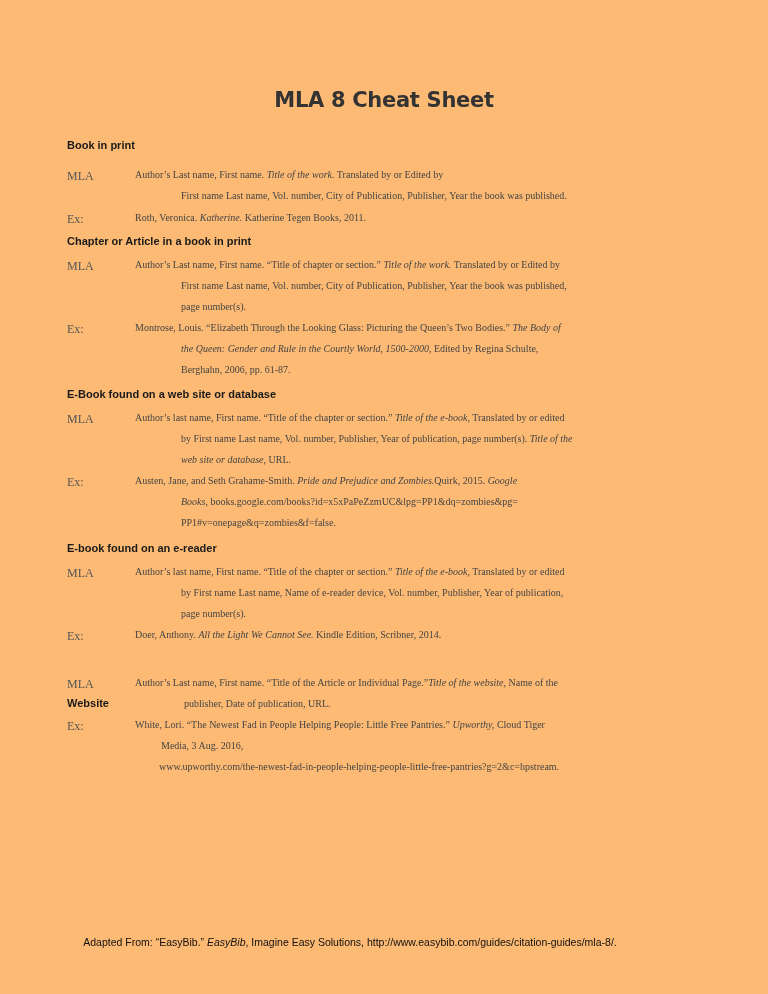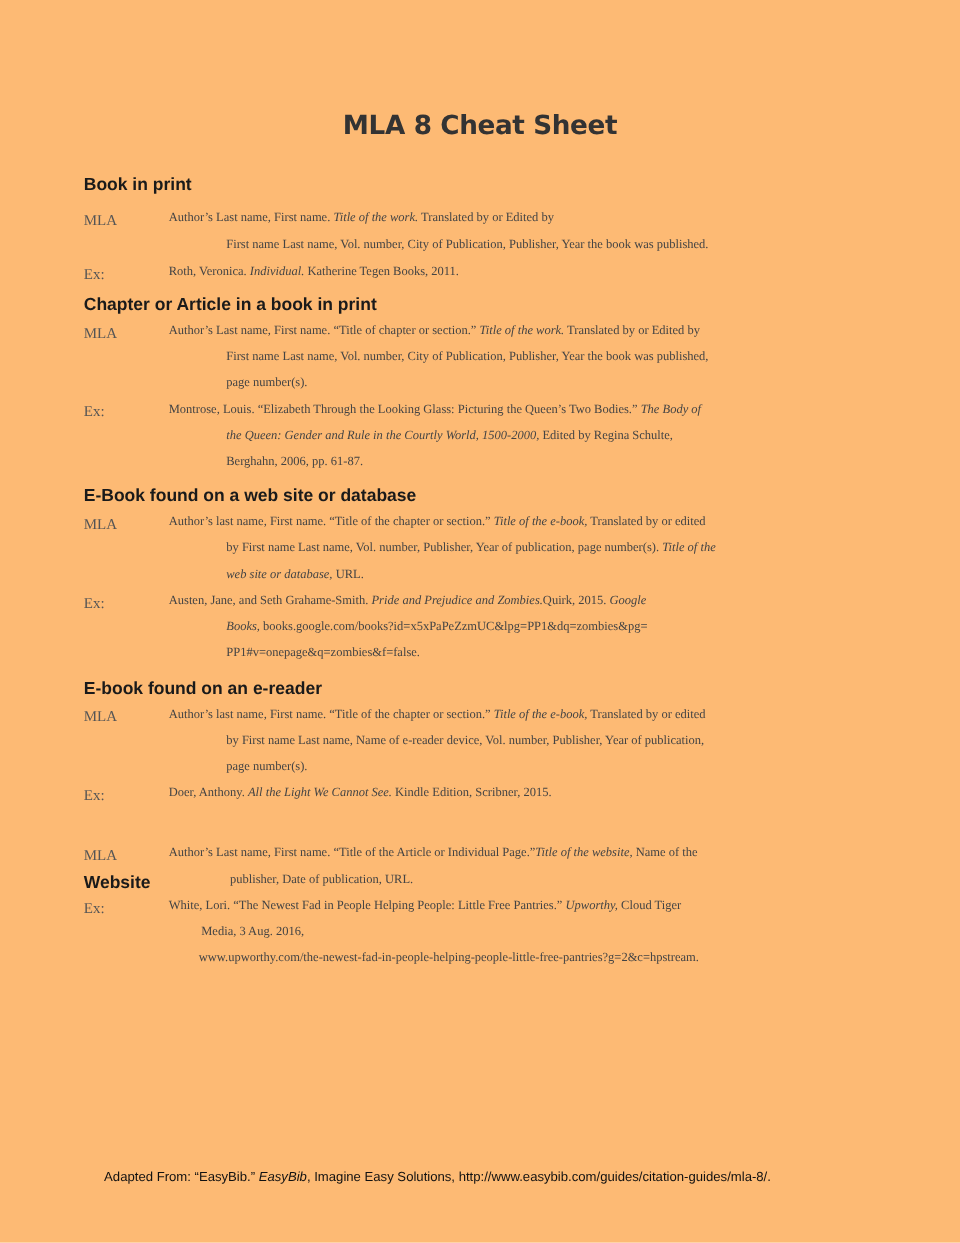--- a/index.html
+++ b/index.html
@@ -5,21 +5,21 @@
   html, body { margin: 0; padding: 0; background: #ffffff; }
   body { width: 768px; height: 994px; position: relative; overflow: hidden; }
   .page { position: absolute; left: 0; top: 0; width: 768px; height: 994px; background: #fdba74; }
   .title {
     position: absolute; left: 0; top: 88px; width: 768px; text-align: center;
     font-family: "DejaVu Sans", sans-serif; font-weight: bold; font-size: 21px;
     color: #333333; letter-spacing: -0.3px;
   }
   .heading {
     position: absolute; left: 67px;
-    font-family: "Liberation Sans", sans-serif; font-weight: bold; font-size: 14px;
+    font-family: "Liberation Sans", sans-serif; font-weight: bold; font-size: 11px;
     color: #1a1a1a;
   }
   .label {
     position: absolute; left: 67px;
     font-family: "Liberation Serif", serif; font-size: 12px; color: #555;
   }
   .line {
     position: absolute;
     font-family: "Liberation Serif", serif; font-size: 10px; color: #444;
     white-space: nowrap;
@@ -34,21 +34,21 @@
 <body>
 
 <div class="page">
   <div class="title">MLA 8 Cheat Sheet</div>
   <div id="content">
       <div class="heading" style="top: 139px;">Book in print</div>
       <div class="label" style="top: 169px;">MLA</div>
       <div class="line" style="top: 169px; left: 135px;"><span>Author’s Last name, First name. </span><i>Title of the work.</i><span> Translated by or Edited by</span></div>
       <div class="line" style="top: 190px; left: 181px;"><span>First name Last name, Vol. number, City of  Publication, Publisher, Year the book was published.</span></div>
       <div class="label" style="top: 212px;">Ex:</div>
-      <div class="line" style="top: 212px; left: 135px;"><span>Roth, Veronica. </span><i>Individual.</i><span> Katherine Tegen Books, 2011.</span></div>
+      <div class="line" style="top: 212px; left: 135px;"><span>Roth, Veronica. </span><i>Katherine.</i><span> Katherine Tegen Books, 2011.</span></div>
       <div class="heading" style="top: 235px;">Chapter or Article in a book in print</div>
       <div class="label" style="top: 259px;">MLA</div>
       <div class="line" style="top: 259px; left: 135px;"><span>Author’s Last name, First name. “Title of chapter or section.” </span><i>Title of the work.</i><span> Translated by or Edited by</span></div>
       <div class="line" style="top: 280px; left: 181px;"><span>First name Last name, Vol. number, City of  Publication, Publisher, Year the book was published,</span></div>
       <div class="line" style="top: 301px; left: 181px;"><span>page number(s).</span></div>
       <div class="label" style="top: 322px;">Ex:</div>
       <div class="line" style="top: 322px; left: 135px;"><span>Montrose, Louis. “Elizabeth Through the Looking Glass: Picturing the Queen’s Two Bodies.” </span><i>The Body of</i></div>
       <div class="line" style="top: 343px; left: 181px;"><i>the Queen: Gender and Rule in the Courtly World, 1500-2000,</i><span> Edited by Regina Schulte,</span></div>
       <div class="line" style="top: 364px; left: 181px;"><span>Berghahn, 2006, pp. 61-87.</span></div>
       <div class="heading" style="top: 388px;">E-Book found on a web site or database</div>
@@ -59,21 +59,21 @@
       <div class="label" style="top: 475px;">Ex:</div>
       <div class="line" style="top: 475px; left: 135px;"><span>Austen, Jane, and Seth Grahame-Smith. </span><i>Pride and Prejudice and Zombies.</i><span>Quirk, 2015. </span><i>Google</i></div>
       <div class="line" style="top: 496px; left: 181px;"><i>Books,</i><span> books.google.com/books?id=x5xPaPeZzmUC&amp;lpg=PP1&amp;dq=zombies&amp;pg=</span></div>
       <div class="line" style="top: 517px; left: 181px;"><span>PP1#v=onepage&amp;q=zombies&amp;f=false.</span></div>
       <div class="heading" style="top: 542px;">E-book found on an e-reader</div>
       <div class="label" style="top: 566px;">MLA</div>
       <div class="line" style="top: 566px; left: 135px;"><span>Author’s last name, First name. “Title of the chapter or section.” </span><i>Title of the e-book,</i><span> Translated by or edited</span></div>
       <div class="line" style="top: 587px; left: 181px;"><span>by First name Last name, Name of e-reader device, Vol. number, Publisher, Year of publication,</span></div>
       <div class="line" style="top: 608px; left: 181px;"><span>page number(s).</span></div>
       <div class="label" style="top: 629px;">Ex:</div>
-      <div class="line" style="top: 629px; left: 135px;"><span>Doer, Anthony. </span><i>All the Light We Cannot See.</i><span> Kindle Edition, Scribner, 2015.</span></div>
+      <div class="line" style="top: 629px; left: 135px;"><span>Doer, Anthony. </span><i>All the Light We Cannot See.</i><span> Kindle Edition, Scribner, 2014.</span></div>
       <div class="heading" style="top: 653px; margin-top: 44px;">Website</div>
       <div class="label" style="top: 677px;">MLA</div>
       <div class="line" style="top: 677px; left: 135px; text-align: right;"><span>Author’s Last name, First name. “Title of the Article or Individual Page.”</span><i>Title of the website,</i><span> Name of the</span></div>
       <div class="line" style="top: 698px; left: 184px;"><span>publisher, Date of publication, URL.</span></div>
       <div class="label" style="top: 719px;">Ex:</div>
       <div class="line" style="top: 719px; left: 135px;"><span>White, Lori. “The Newest Fad in People Helping People: Little Free Pantries.” </span><i>Upworthy,</i><span> Cloud Tiger</span></div>
       <div class="line" style="top: 740px; left: 161px;"><span>Media, 3 Aug. 2016,</span></div>
       <div class="line" style="top: 761px; left: 159px;"><span>www.upworthy.com/the-newest-fad-in-people-helping-people-little-free-pantries?g=2&amp;c=hpstream.</span></div>
     </div>
   <div class="footer" id="footer"><span>Adapted From:  “EasyBib.” </span><i>EasyBib</i><span>, Imagine Easy Solutions, http://www.easybib.com/guides/citation-guides/mla-8/.</span></div>

